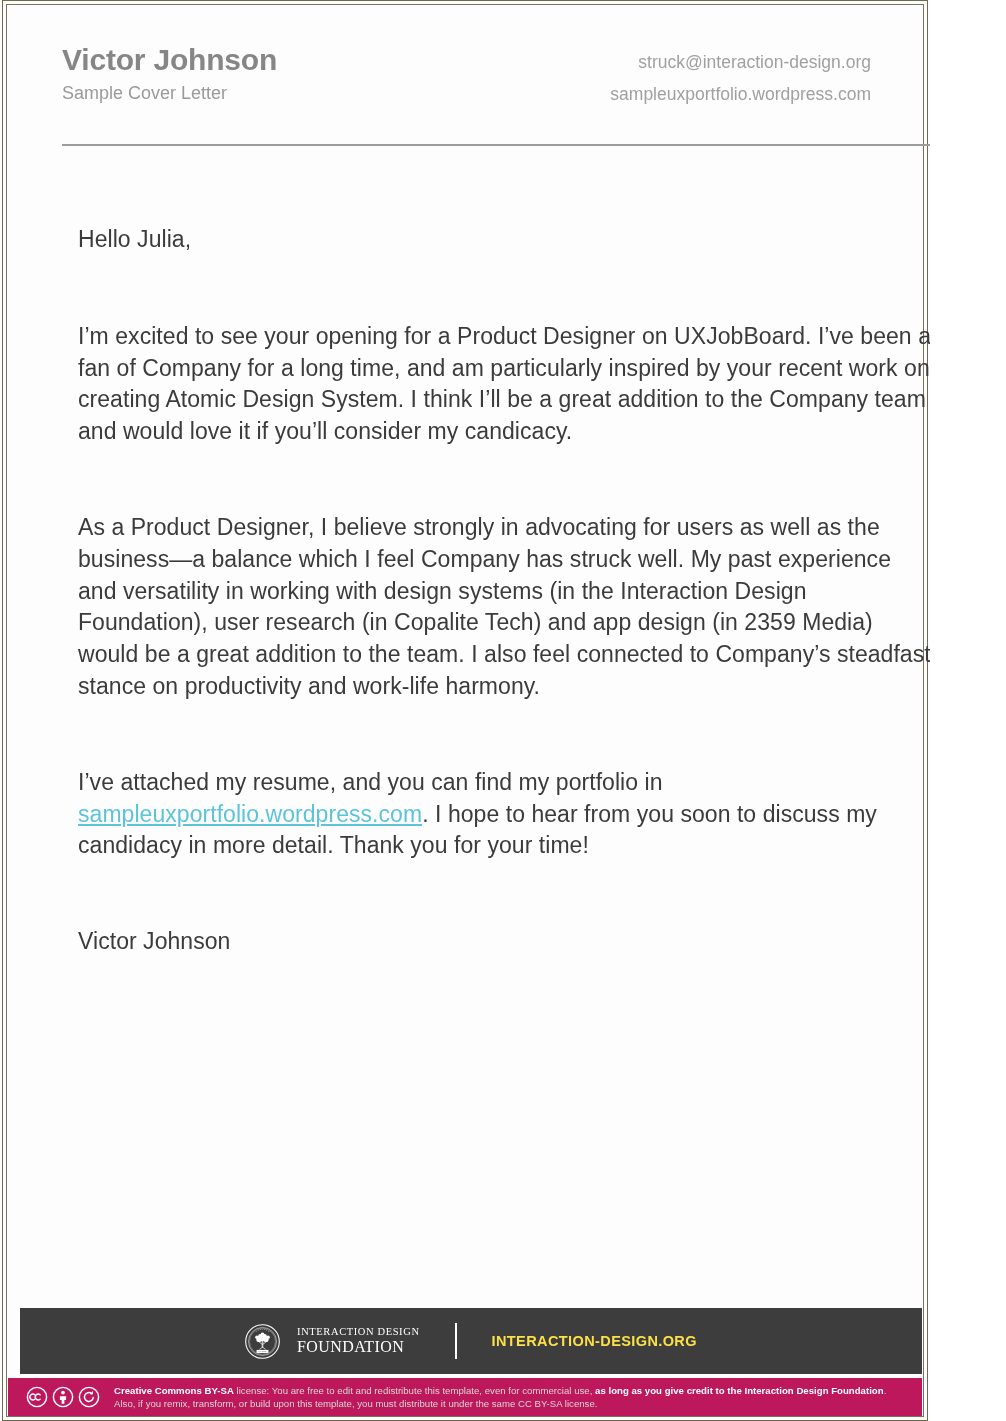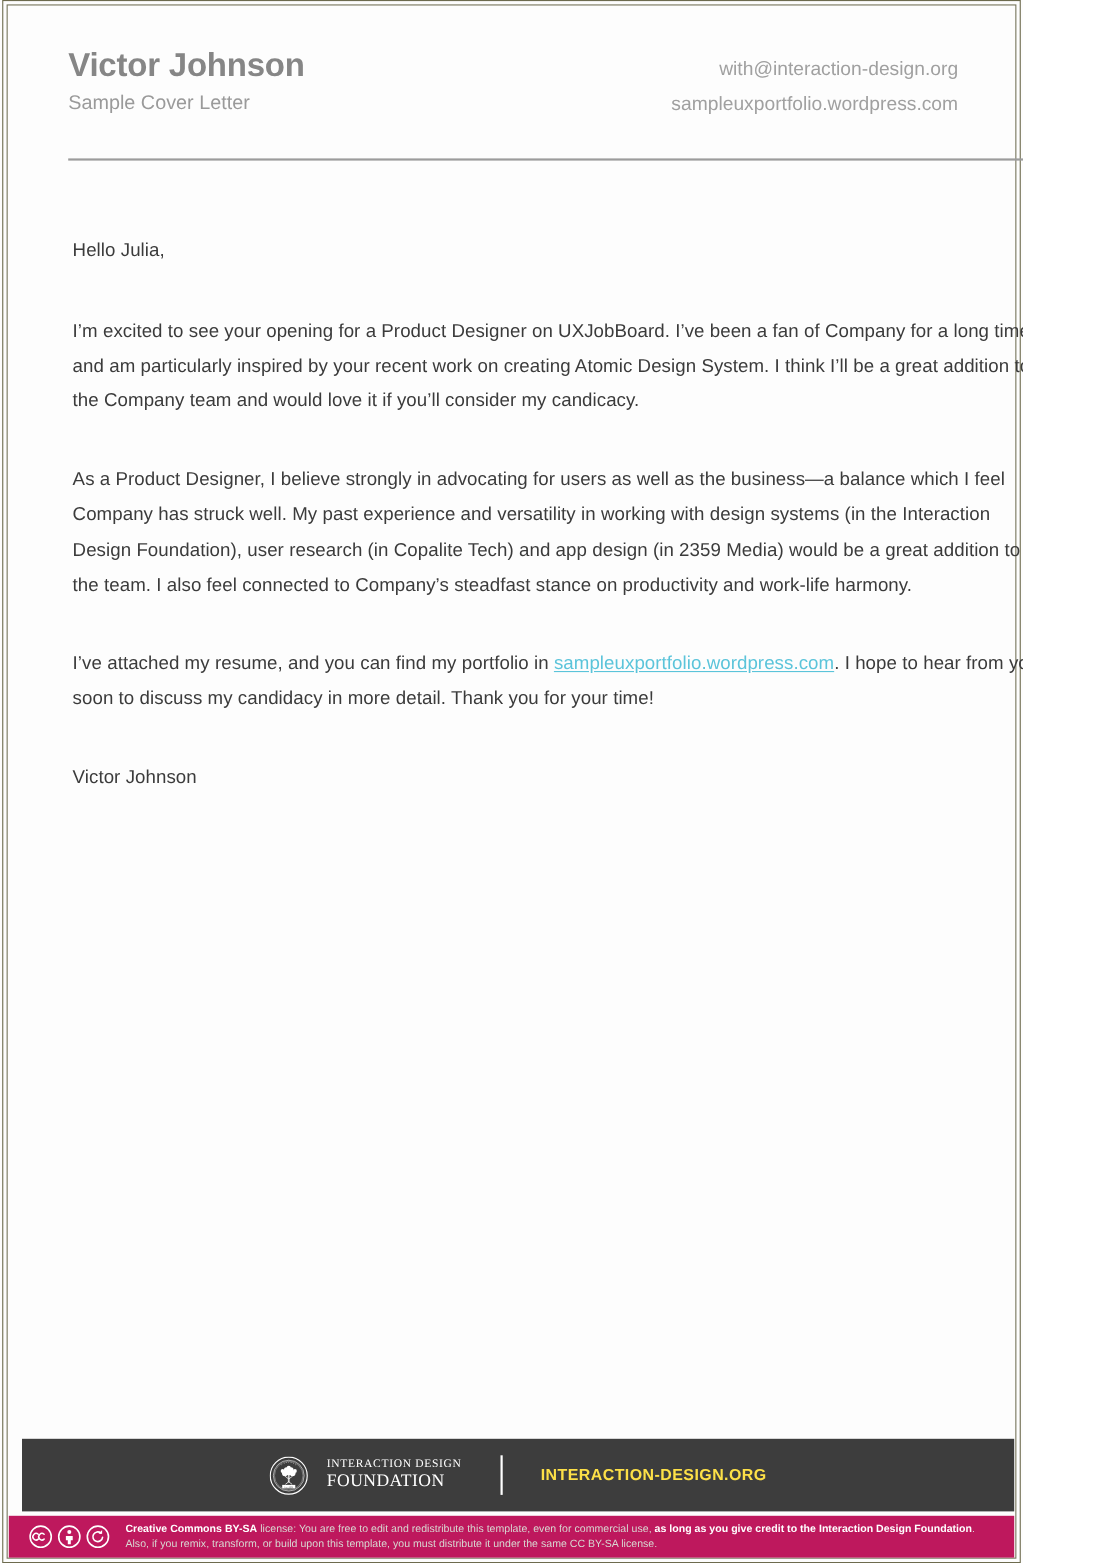--- a/index.html
+++ b/index.html
@@ -84,22 +84,22 @@
   }
 
   
   .letter-body {
     position: absolute;
     left: 62px;
     top: 208px;
     width: 888px;
   }
   .letter-body p {
-    margin: 4px;
-    font-size: 17px;
+    margin: 16px;
+    font-size: 23px;
     line-height: 31.8px;
     color: #3b3b3b;
     letter-spacing: 0.05px;
   }
   .spacer-para { height: 33px; }
   .spacer-para-lg { height: 32px; }
 
   .portfolio-link {
     color: #5bc4da;
     text-decoration: underline;
@@ -194,21 +194,21 @@
 
   <div class="page-border-outer"></div>
   <div class="page-border-inner"></div>
 
   <div class="header">
     <div class="header-left">
       <div class="doc-name">Victor Johnson</div>
       <div class="doc-subtitle">Sample Cover Letter</div>
     </div>
     <div class="header-right">
-      <div class="contact-line">with@interaction-design.org</div>
+      <div class="contact-line">struck@interaction-design.org</div>
       <div class="contact-line">sampleuxportfolio.wordpress.com</div>
     </div>
   </div>
 
   <div class="header-rule"></div>
 
   <div class="letter-body">
 
     <p>Hello Julia,</p>
 

